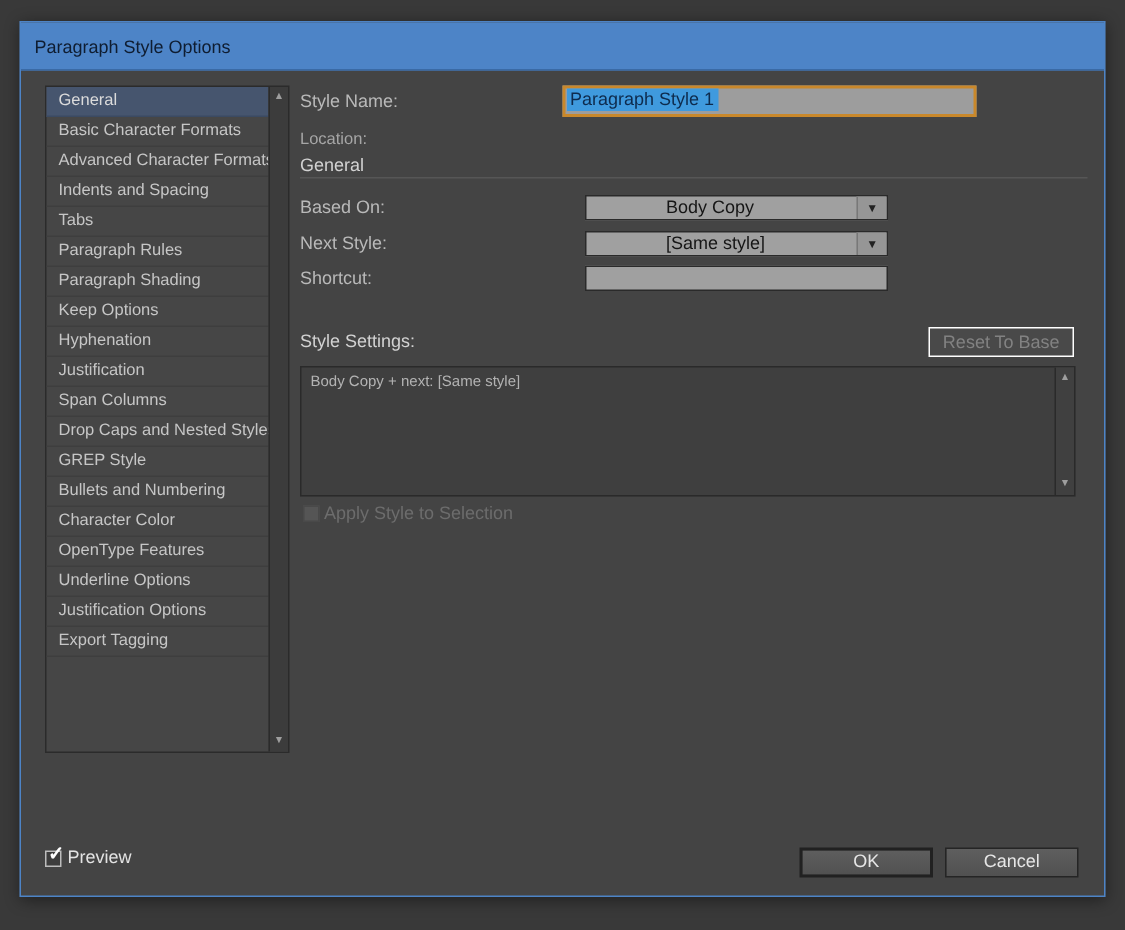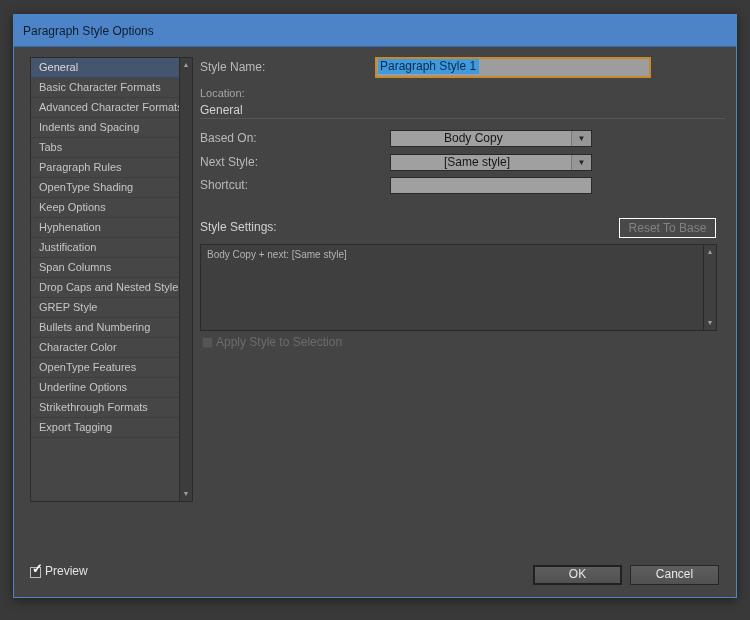--- a/index.html
+++ b/index.html
@@ -112,32 +112,32 @@
   </div>
 
   <div class="list">
     <div class="list-items">
       <div class="list-item sel">General</div>
       <div class="list-item">Basic Character Formats</div>
       <div class="list-item">Advanced Character Formats</div>
       <div class="list-item">Indents and Spacing</div>
       <div class="list-item">Tabs</div>
       <div class="list-item">Paragraph Rules</div>
-      <div class="list-item">OpenType Shading</div>
+      <div class="list-item">Paragraph Shading</div>
       <div class="list-item">Keep Options</div>
       <div class="list-item">Hyphenation</div>
       <div class="list-item">Justification</div>
       <div class="list-item">Span Columns</div>
       <div class="list-item">Drop Caps and Nested Styles</div>
       <div class="list-item">GREP Style</div>
       <div class="list-item">Bullets and Numbering</div>
       <div class="list-item">Character Color</div>
       <div class="list-item">OpenType Features</div>
       <div class="list-item">Underline Options</div>
-      <div class="list-item">Strikethrough Formats</div>
+      <div class="list-item">Justification Options</div>
       <div class="list-item">Export Tagging</div>
     </div>
     <div class="list-scroll">
       <div class="arr up">▲</div>
       <div class="arr down">▼</div>
     </div>
   </div>
 
   <div class="lbl r" style="left:186px;top:45px;width:170px;">Style Name:</div>
   <div class="name-field">

